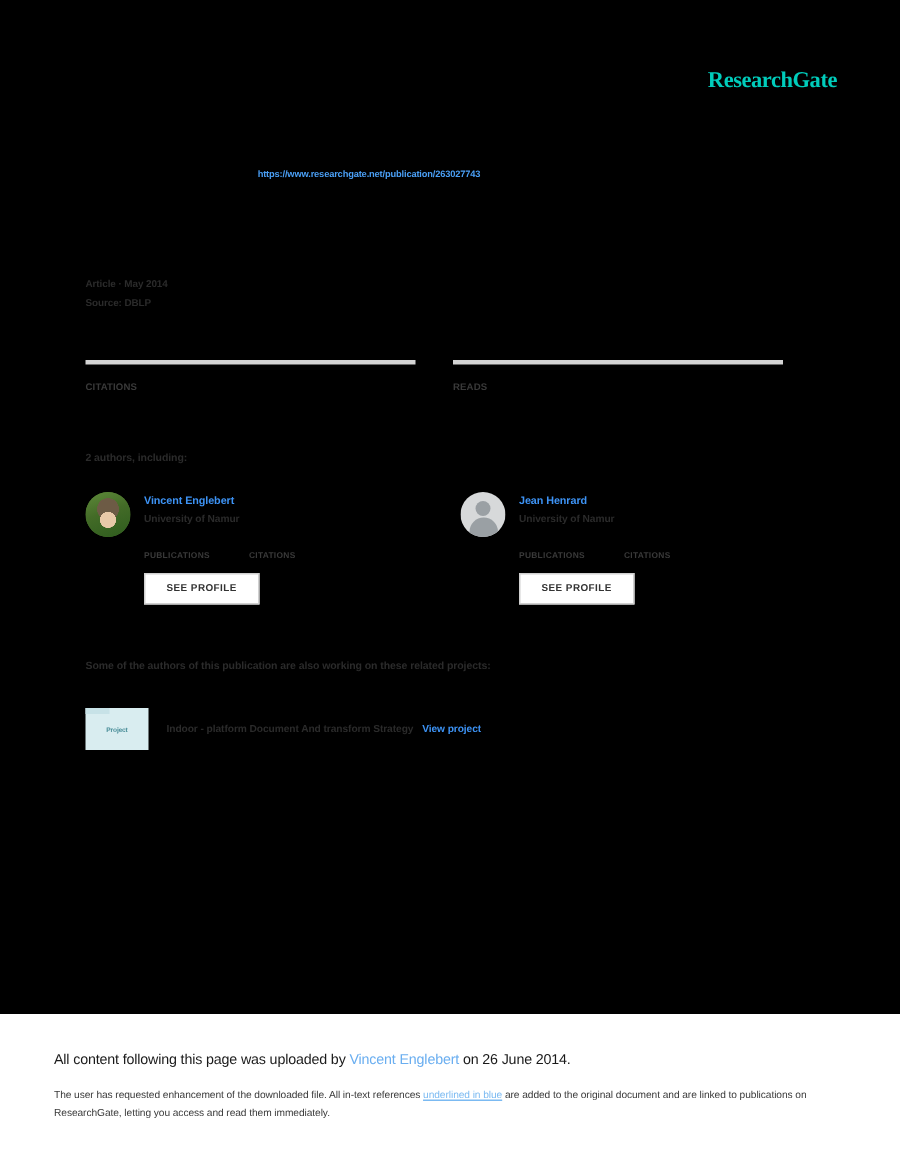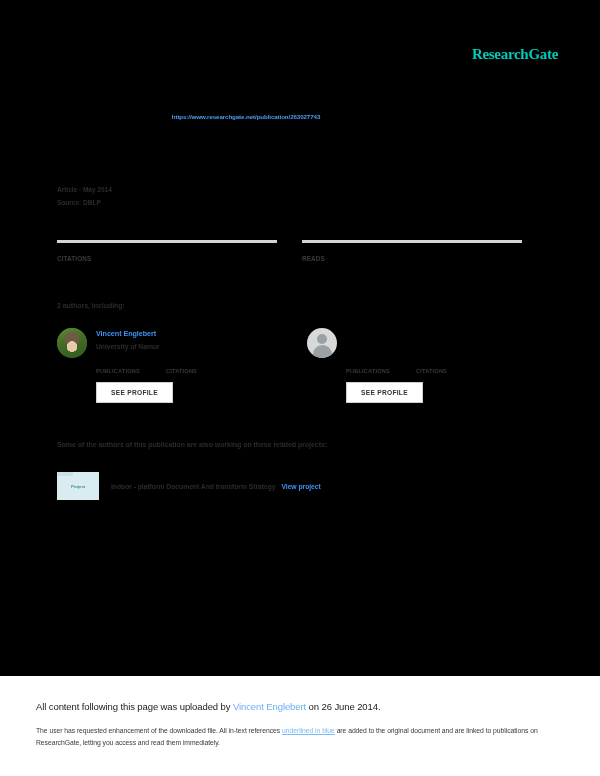--- a/index.html
+++ b/index.html
@@ -359,20 +359,24 @@
         </div>
       </div>
       <div class="see-profile">SEE PROFILE</div>
     </div>
 
     <div class="author">
       <div class="author-top">
         <div class="avatar">
           <div class="avatar-generic"></div>
         </div>
+        <div class="author-info">
+          <a class="author-name" href="#">Jean Henrard</a>
+          <div class="author-affil">University of Namur</div>
+        </div>
       </div>
       <div class="author-stats">
         <div>
           <div class="astat-value"></div>
           <div class="astat-label">PUBLICATIONS</div>
         </div>
         <div>
           <div class="astat-value"></div>
           <div class="astat-label">CITATIONS</div>
         </div>

